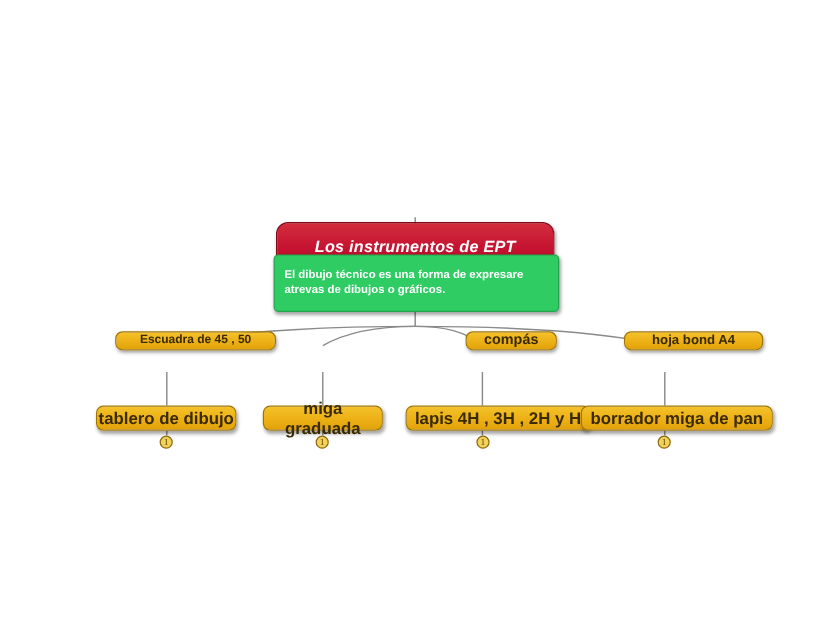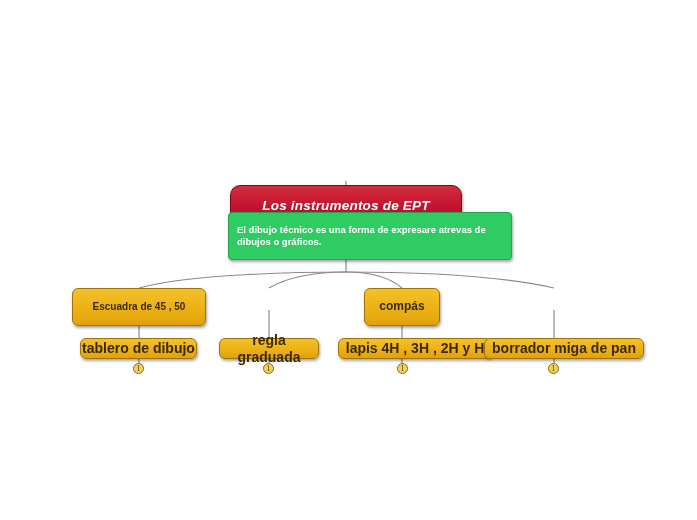--- a/index.html
+++ b/index.html
@@ -51,44 +51,45 @@
     color: #ffffff;
     font-size: 13.5px;
     font-style: italic;
     letter-spacing: 0.2px;
     margin-top: 45px;
   }
   
   .node-desc {
     left: 228px;
     top: 212px;
-    width: 284px;
+    width: 238px;
     height: 48px;
     background: #2ecc62;
     border: 1px solid #23a44f;
     border-radius: 4px;
     color: #ffffff;
     font-size: 9.5px;
     font-weight: bold;
     text-align: left;
     justify-content: flex-start;
     padding: 5px 8px;
     line-height: 1.28;
   }
   
   .node-y {
     background: linear-gradient(to bottom, #f4c12a 0%, #edb217 50%, #e2a209 100%);
     border: 1px solid #9e7406;
     color: #3a2a00;
   }
   .lvl1 {
-    height: 38px;
+    height: 16px;
     font-size: 10px;
-    top: 288px;
+    top: 276px;
     border-radius: 6px;
+    margin-left: 24px;
   }
   .lvl2 {
     height: 21px;
     font-size: 14px;
     top: 338px;
     border-radius: 6px;
   }
   .n-escuadra { left: 72px;  width: 134px; }
   .n-transp   { left: 221px; width: 96px; }
   .n-compas   { left: 364px; width: 76px; font-size: 12px; }
@@ -145,23 +146,24 @@
     <path d="M402,359 L402,363" stroke="#8a8a8a" stroke-width="1.2" fill="none"></path>
     <path d="M554,359 L554,363" stroke="#8a8a8a" stroke-width="1.2" fill="none"></path>
   </svg>
 
   <div class="node node-root">Los instrumentos de EPT</div>
 
   <div class="node node-desc">El dibujo técnico es una forma de expresare atrevas de dibujos o gráficos.</div>
 
   <div class="node node-y lvl1 n-escuadra">Escuadra de 45 , 50</div>
   <div class="node node-y lvl1 n-compas">compás</div>
+  <div class="node node-y lvl1 n-hoja">hoja bond A4</div>
 
   <div class="node node-y lvl2 n-tablero">tablero de dibujo</div>
-  <div class="node node-y lvl2 n-regla">regla graduada</div>
+  <div class="node node-y lvl2 n-regla">miga graduada</div>
   <div class="node node-y lvl2 n-lapis">lapis 4H , 3H , 2H y H</div>
   <div class="node node-y lvl2 n-borrador">borrador miga de pan</div>
 
   <div class="collapse c1">1</div>
   <div class="collapse c2">1</div>
   <div class="collapse c3">1</div>
   <div class="collapse c4">1</div>
 
 </div>
 

